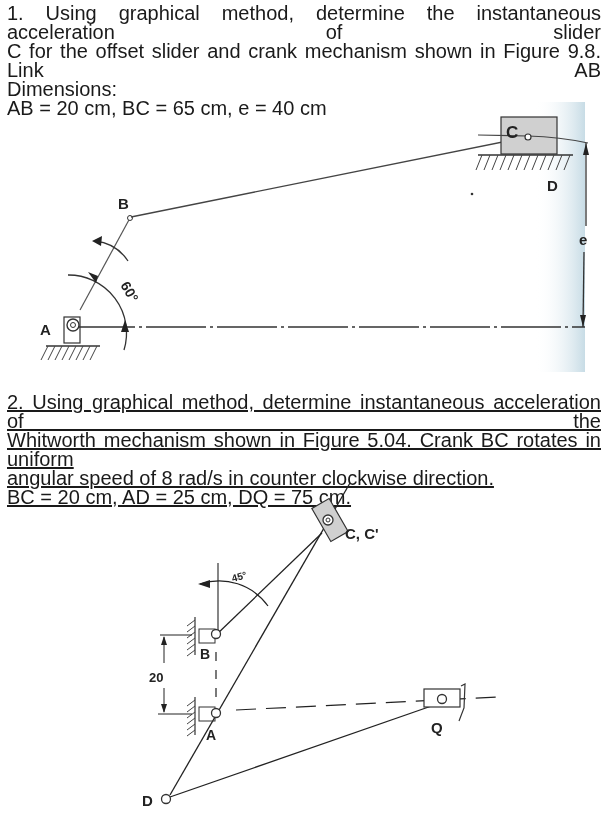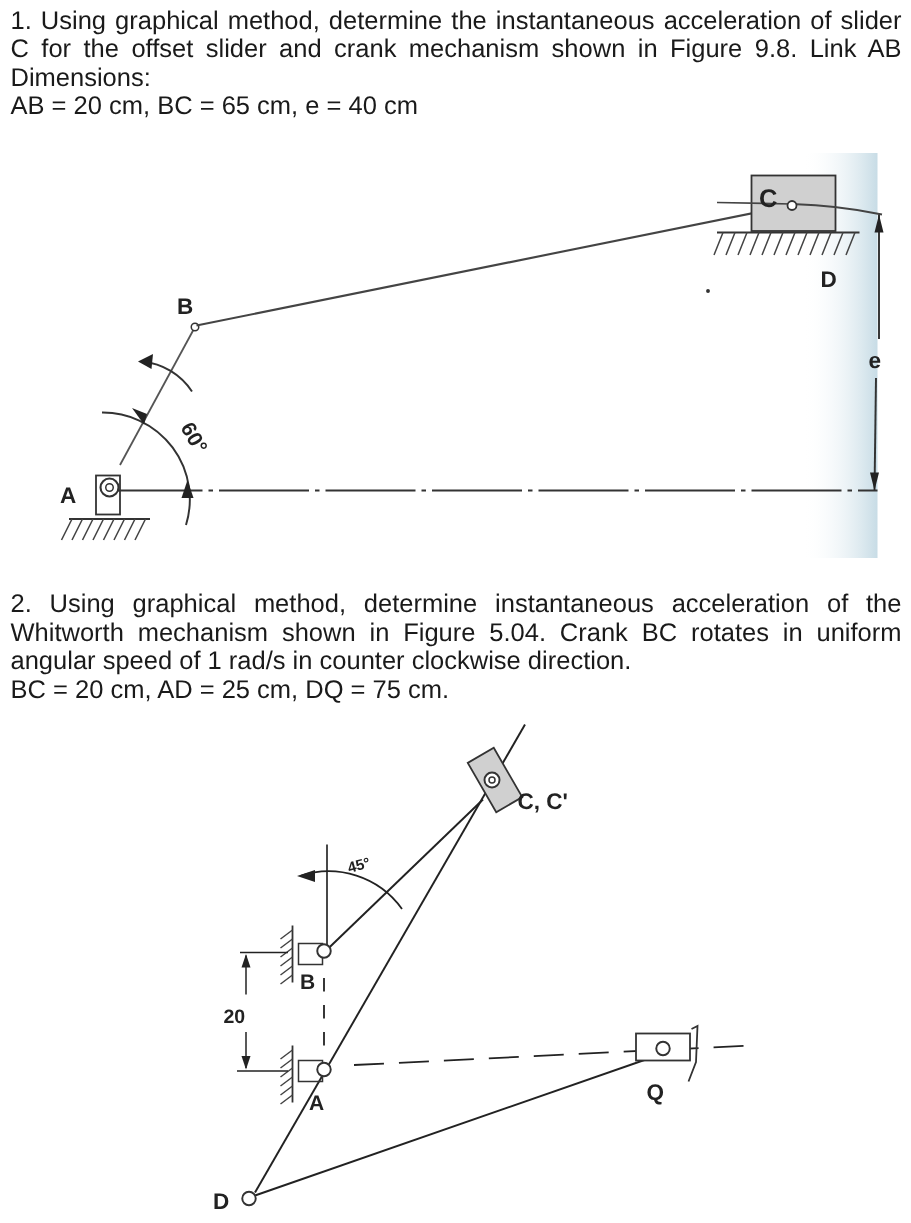--- a/index.html
+++ b/index.html
@@ -1,23 +1,23 @@
 <!DOCTYPE html>
 <html><head>
 <meta charset="utf-8">
 <style>
   html, body { margin:0; padding:0; background:#ffffff; }
   body { width:607px; height:815px; position:relative; overflow:hidden;
          font-family:"Liberation Sans", sans-serif; color:#1a1a1a; }
-  .para { position:absolute; left:7px; width:594px; font-size:17px; line-height:19px;
+  .para { position:absolute; left:7px; width:594px; font-size:20px; line-height:19px;
           text-align:justify; }
   .para .line { display:block; white-space:nowrap; }
   .para .line.just { text-align:justify; text-align-last:justify; white-space:normal; }
   #p1 { top:4px; }
-  #p2 { top:393px; }
+  #p2 { top:393px;text-decoration:underline; }
   svg { position:absolute; left:0; }
   #fig1 { top:0; }
   #fig2 { top:0; }
   .lbl { font-family:"Liberation Sans", sans-serif; font-weight:bold; fill:#222; }
 </style>
 </head>
 <body>
 
 <div id="p1" class="para">
   <span class="line just">1. Using graphical method, determine the instantaneous acceleration of slider</span>
@@ -94,21 +94,21 @@
   <text x="118" y="209" class="lbl" font-size="15">B</text>
   <text x="40" y="335" class="lbl" font-size="15">A</text>
   <text x="506" y="138" class="lbl" font-size="17">C</text>
   <text x="547" y="191" class="lbl" font-size="15">D</text>
   <text x="579" y="245" class="lbl" font-size="15">e</text>
 </svg>
 
 <div id="p2" class="para">
   <span class="line just">2. Using graphical method, determine instantaneous acceleration of the</span>
   <span class="line just">Whitworth mechanism shown in Figure 5.04. Crank BC rotates in uniform</span>
-  <span class="line">angular speed of 1 rad/s in counter clockwise direction.</span>
+  <span class="line">angular speed of 8 rad/s in counter clockwise direction.</span>
   <span class="line">BC = 20 cm, AD = 25 cm, DQ = 75 cm.</span>
 </div>
 
 <svg id="fig2" width="607" height="815" viewBox="0 0 607 815" style="top:0">
 
   <line x1="170" y1="795" x2="350" y2="483" stroke="#222" stroke-width="1.3"></line>
 
   <line x1="215" y1="636" x2="322" y2="533" stroke="#222" stroke-width="1.3"></line>
 
   <line x1="170" y1="797" x2="443" y2="702" stroke="#222" stroke-width="1.3"></line>

